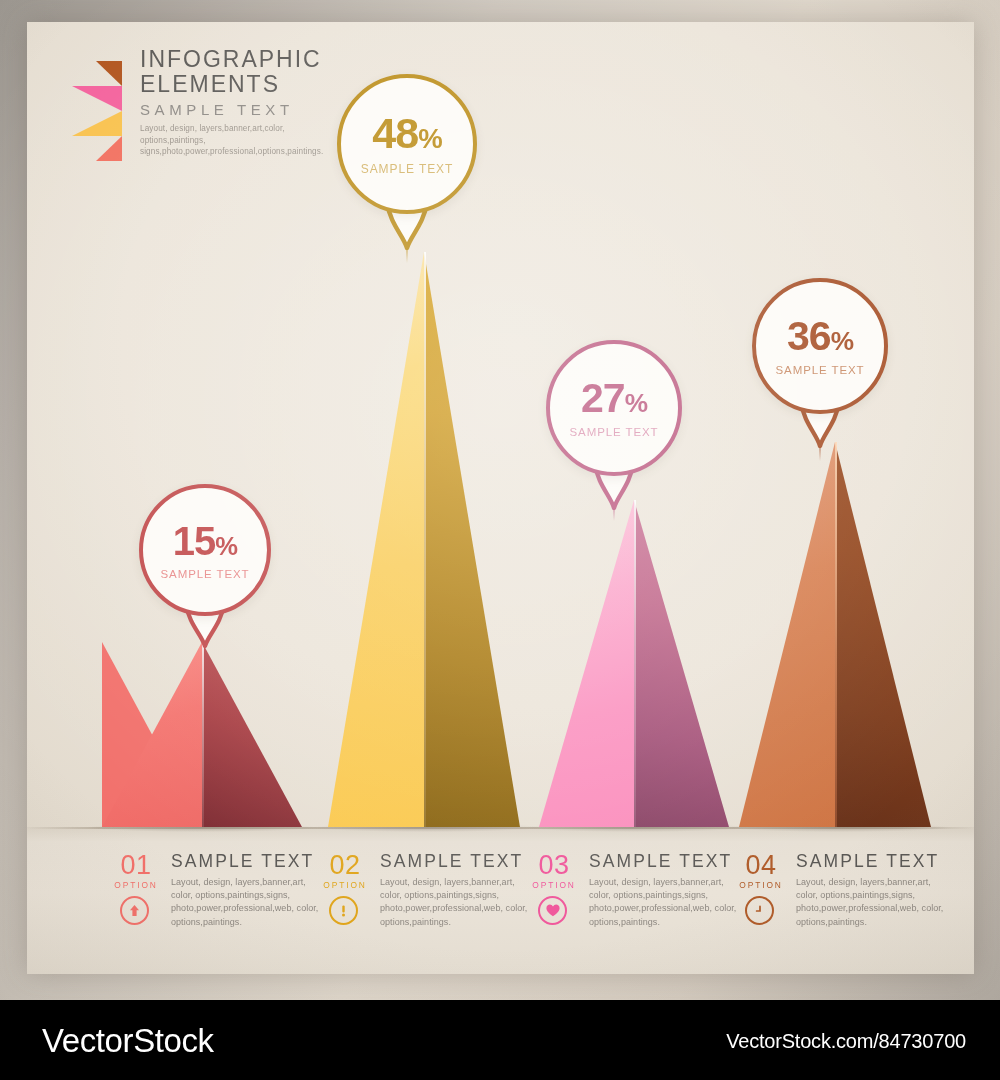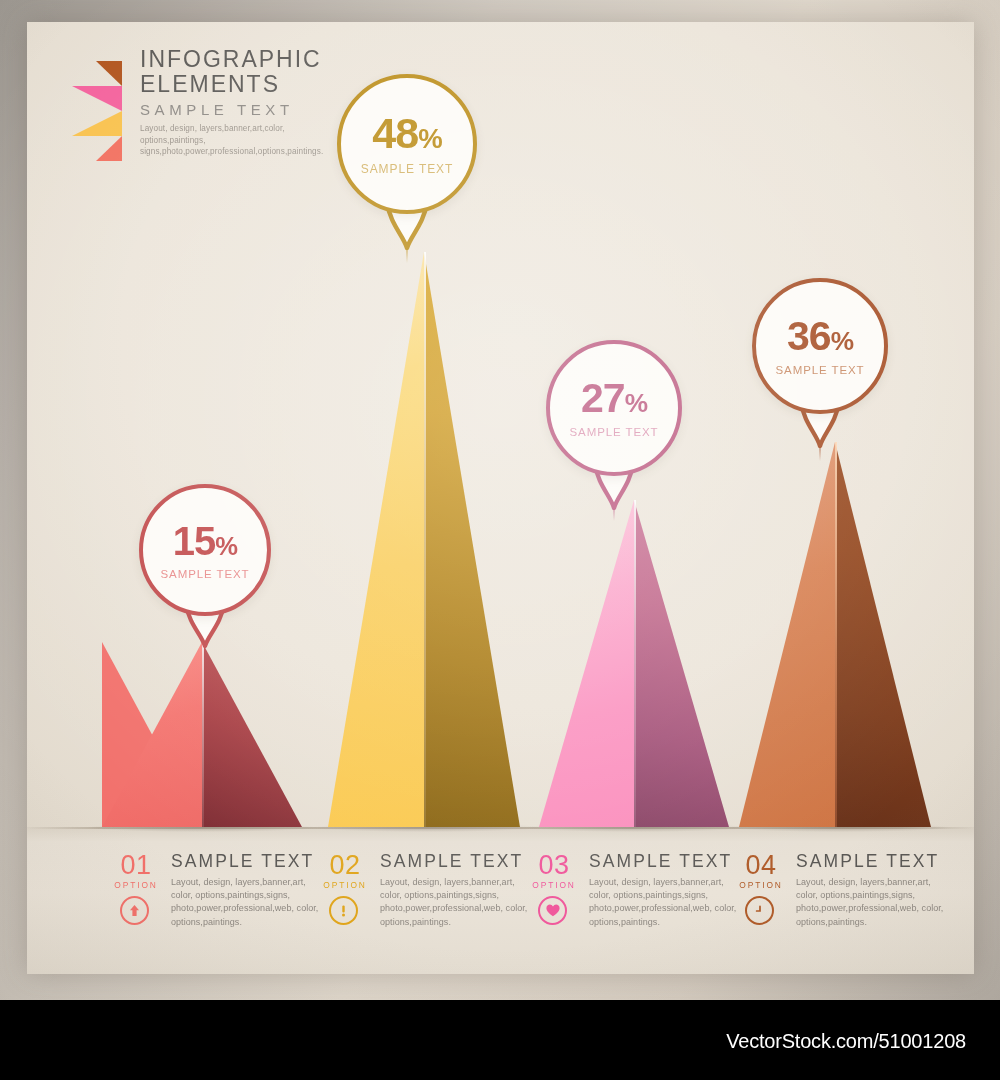--- a/index.html
+++ b/index.html
@@ -334,16 +334,17 @@
         <div class="leg-title">SAMPLE  TEXT</div>
         <div class="leg-body">Layout, design, layers,banner,art, color, options,paintings,signs, photo,power,professional,web, color, options,paintings.</div>
       </div>
 
     </div>
 
     <div id="vign"></div>
   </div>
 
   <div id="footer">
-    <div class="fr">VectorStock.com/51001208</div>
+    <div class="fl">VectorStock</div>
+    <div class="fr">VectorStock.com/84730700</div>
   </div>
 
 </div>
 
 </body></html>

